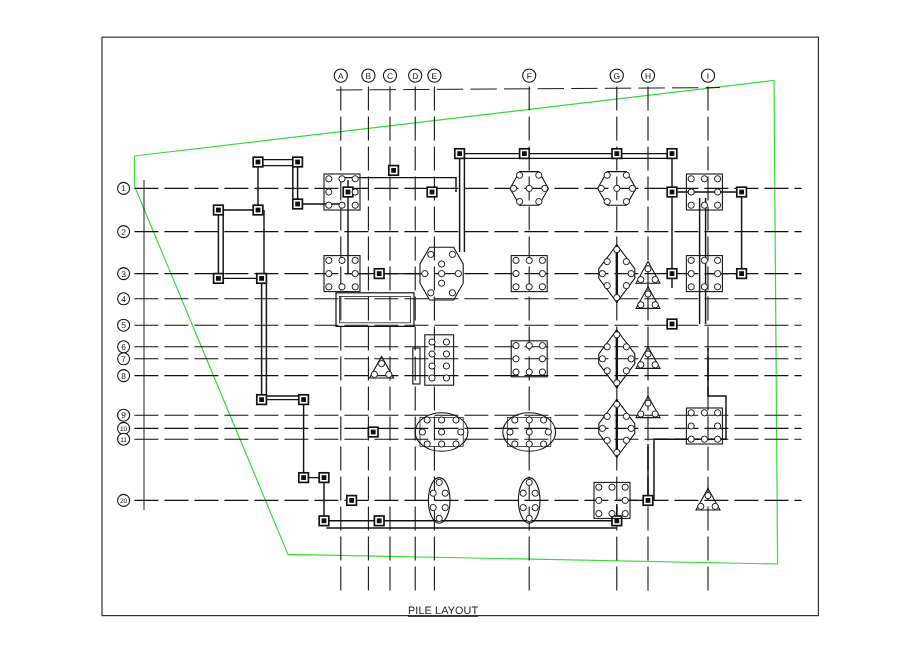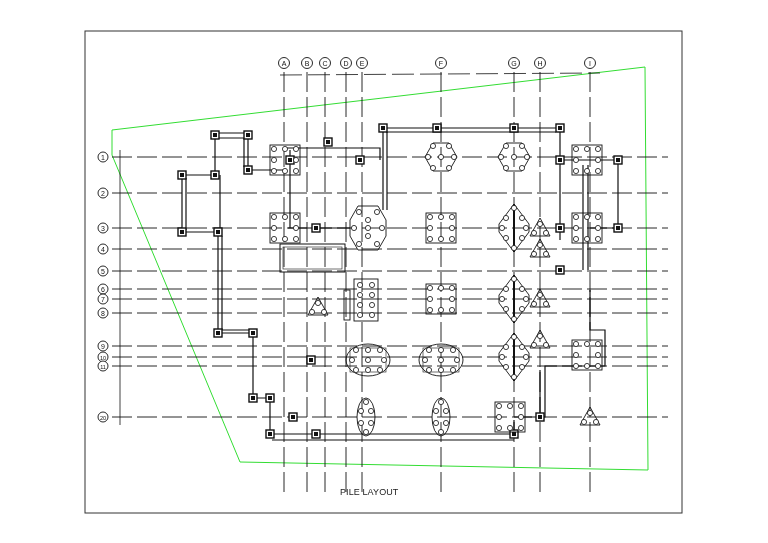--- a/index.html
+++ b/index.html
@@ -1,18 +1,18 @@
 <!DOCTYPE html>
 <html><head>
 <meta charset="utf-8">
 <style>
   html,body{margin:0;padding:0;background:#fff;}
   body{width:768px;height:543px;position:relative;overflow:hidden;font-family:"Liberation Sans",sans-serif;}
   #sheet{position:absolute;left:0;top:0;}
-  .title{position:absolute;left:340px;top:487px;font-size:9px;color:#222;letter-spacing:0.1px;}
+  .title{position:absolute;left:340px;top:504px;font-size:9px;color:#222;text-decoration:underline;letter-spacing:0.1px;}
 </style>
 </head>
 <body>
 
 <svg id="sheet" width="768" height="543" viewBox="0 0 768 543" xmlns="http://www.w3.org/2000/svg">
   <rect x="85" y="31" width="597" height="482" fill="#fff" stroke="#333" stroke-width="1"></rect>
 
   <polyline points="112,130 645,67 648,470 240,462 112,155 112,130" fill="none" stroke="#33dd33" stroke-width="1"></polyline>
 
   <g id="grid-cols">

